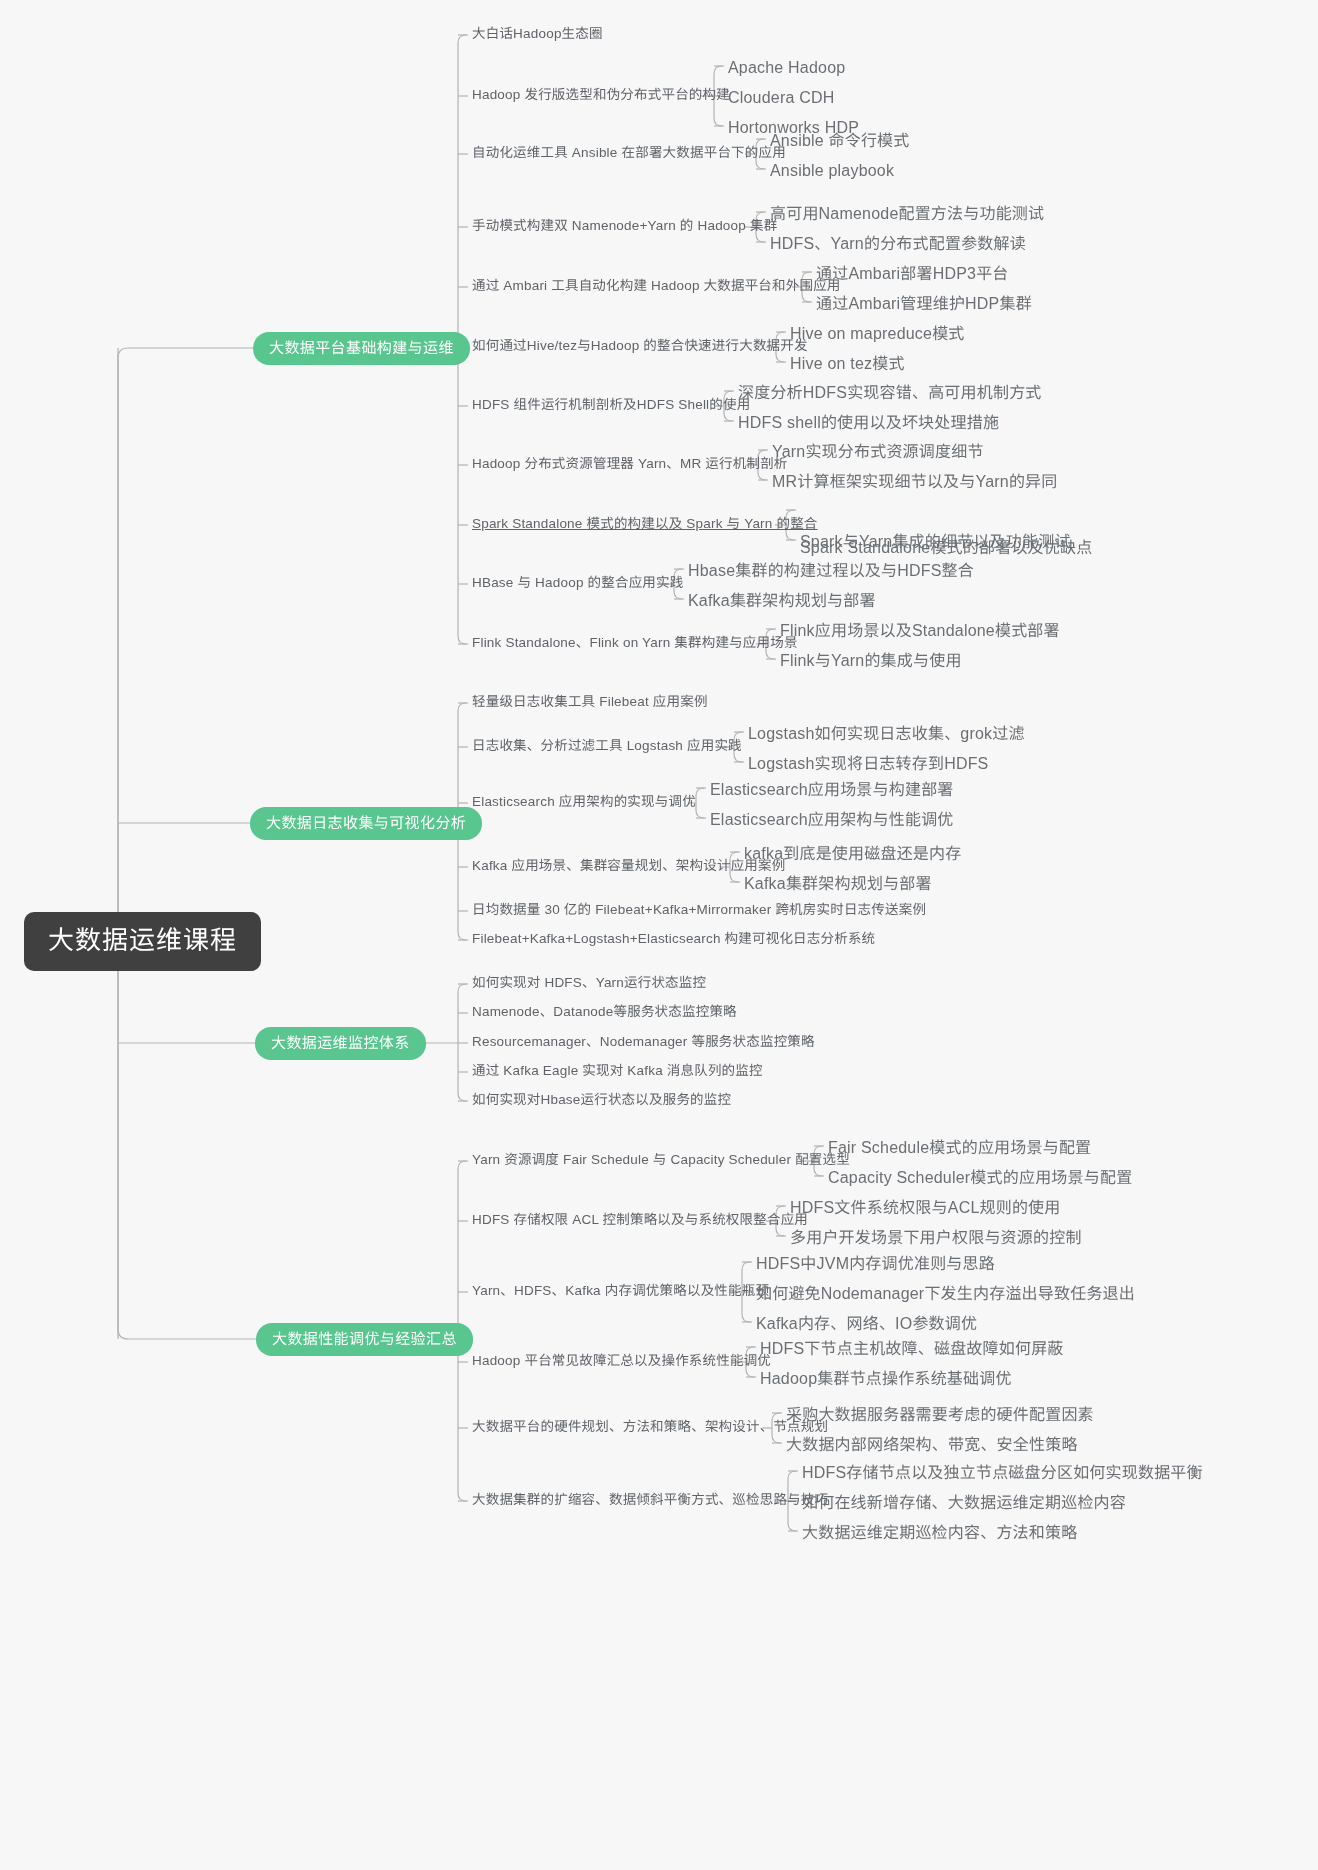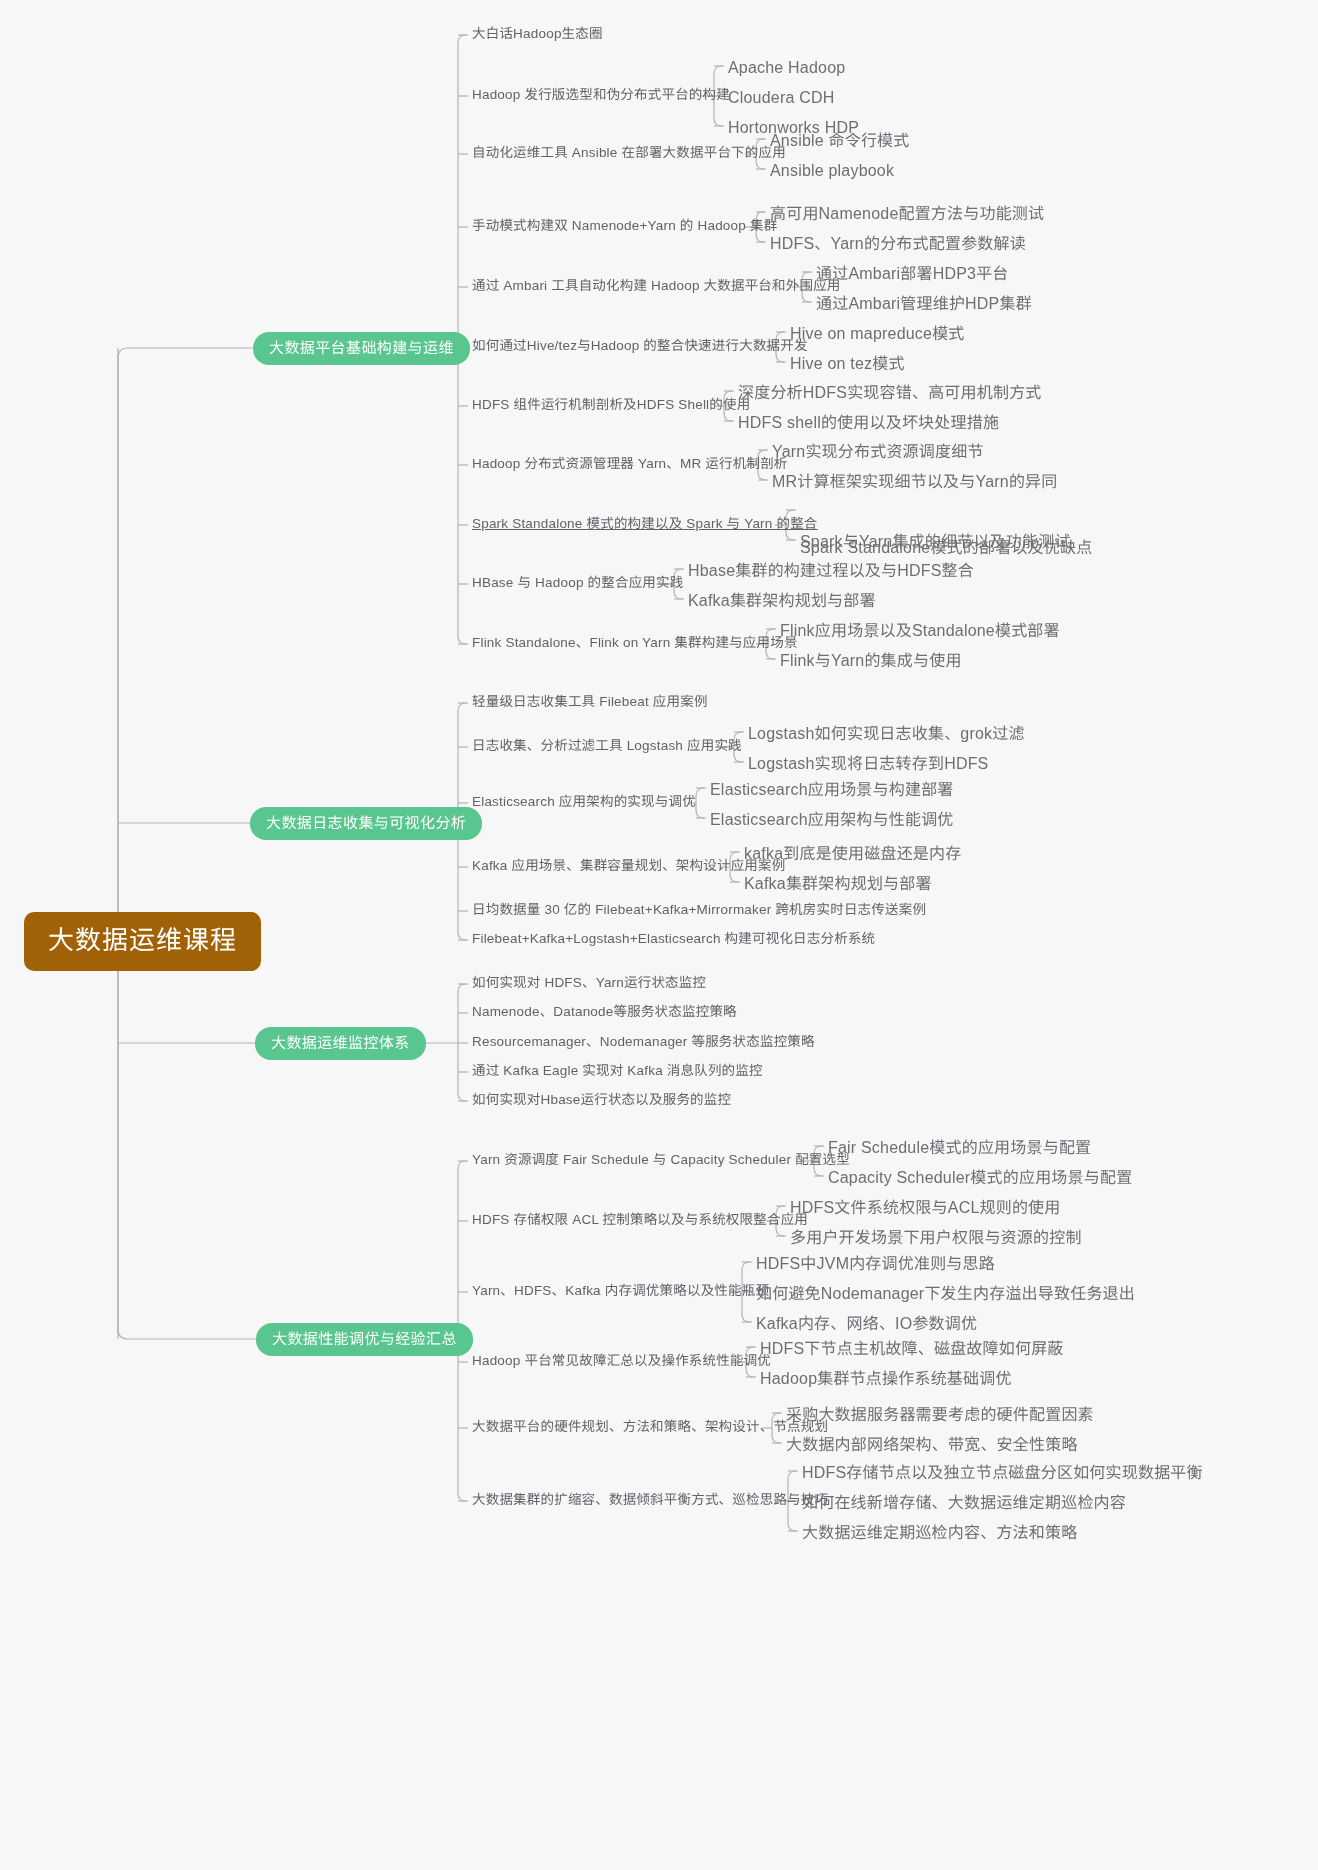--- a/index.html
+++ b/index.html
@@ -38,21 +38,21 @@
   }
 
   .node {
     position: absolute;
     white-space: nowrap;
     line-height: 1.2;
   }
 
   
   .root-node {
-    background: #a16207;
+    background: #404040;
     color: #ffffff;
     border-radius: 10px;
     font-size: 26px;
     letter-spacing: 1px;
     padding: 13px 24px 15px 24px;
     box-shadow: 0 0 0 0 rgba(0,0,0,0);
   }
 
   
   .branch-node {

